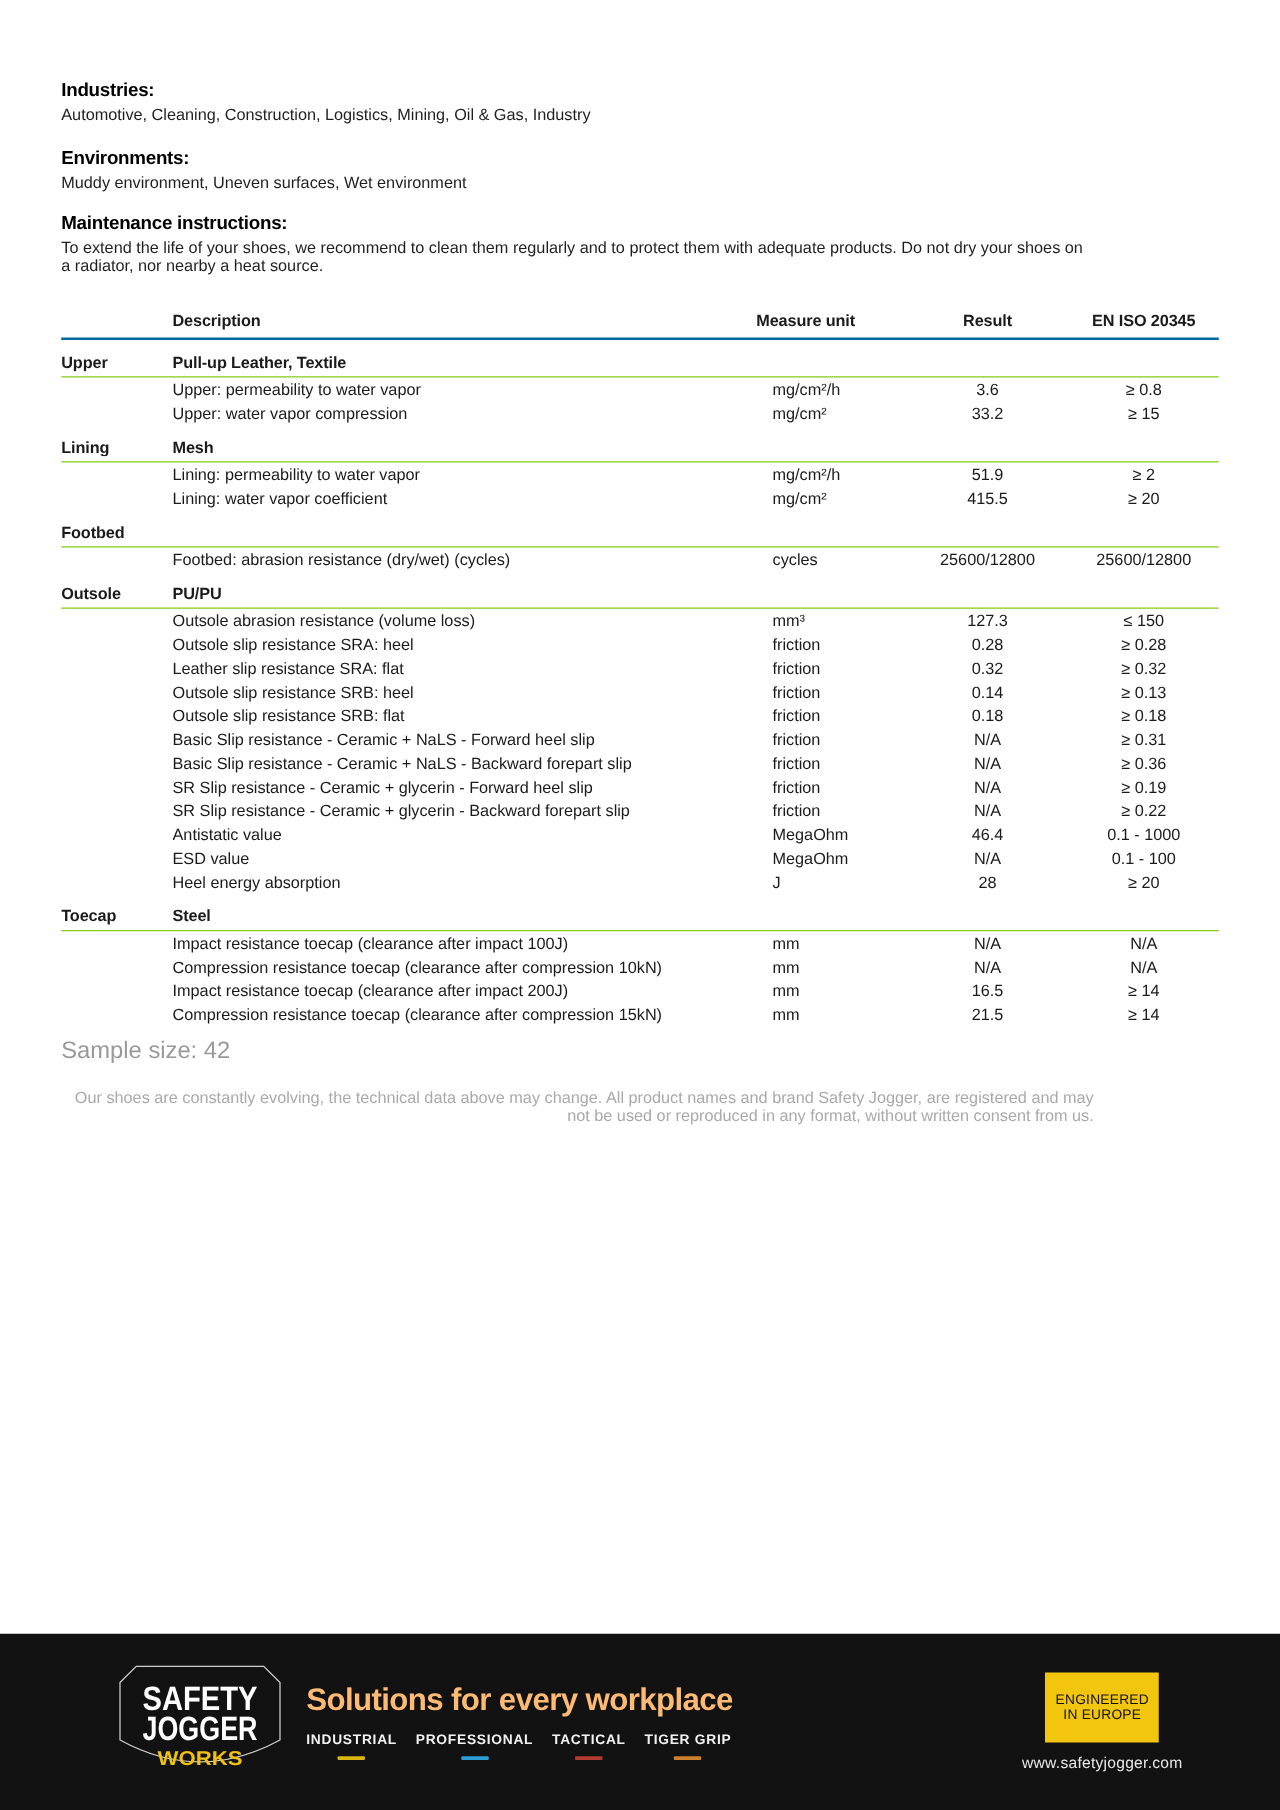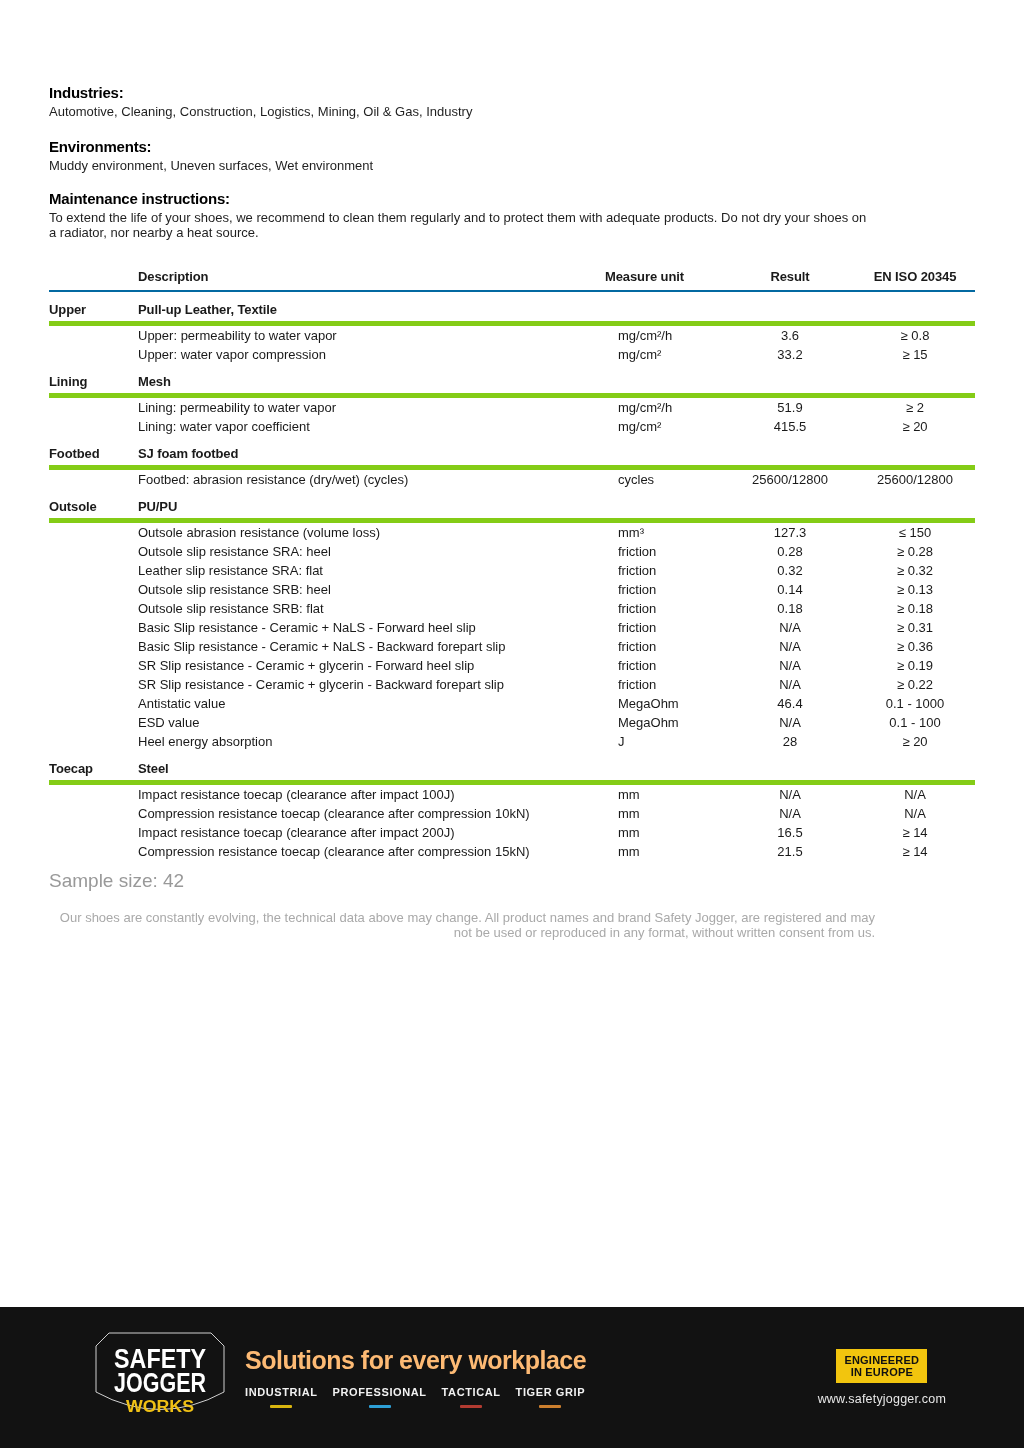--- a/index.html
+++ b/index.html
@@ -3,41 +3,41 @@
 <meta charset="utf-8">
 <style>
   * { box-sizing: border-box; margin: 0; padding: 0; }
   html, body { background: #ffffff; }
   body {
     width: 1024px; height: 1448px;
     position: relative; overflow: hidden;
     font-family: "Liberation Sans", sans-serif;
     color: #1a1a1a;
   }
-  .content { padding: 64px 49px 0 49px; width: 924px; margin-top: 20px; }
+  .content { padding: 64px 49px 0 49px; width: 924px; }
 
   h3.sec-heading {
     font-size: 15px; line-height: 17px; font-weight: bold;
     color: #000; letter-spacing: -0.2px;
   }
   p.sec-text { font-size: 13px; line-height: 15px; margin-top: 3px; color: #1f1f1f; }
   .mt19 { margin-top: 19px; }
   .mt17 { margin-top: 17px; }
   p.maint { max-width: 890px; }
 
   
   .spec-table { margin-top: 26px; width: 926px; font-size: 13px; }
   .trow { display: grid; grid-template-columns: 89px 1fr 120px 130px 120px; }
   .thead {
     font-weight: bold; padding-bottom: 6px; padding-top: 3px;
     border-bottom: 2px solid #0369a1; letter-spacing: -0.1px;
   }
   .trow.sec {
     padding-top: 10px; padding-bottom: 4px; line-height: 15px;
-    border-bottom: 5px solid #84cc16; font-weight: bold; letter-spacing: -0.1px;
+    border-bottom: 1px solid #84cc16; font-weight: bold; letter-spacing: -0.1px;
   }
   .trow.data { height: 19px; line-height: 19px; }
   .c { overflow: hidden; white-space: nowrap; }
   .c.unit { padding-left: 13px; }
   .c.unit-h { padding-left: 0; }
   .c.result, .c.eniso { text-align: center; }
 
   .sample-size { margin-top: 9px; font-size: 19px; color: #999999; }
   .disclaimer { margin-top: 18px; font-size: 13px; line-height: 15px; color: #a9a9a9; max-width: 926px; text-align: right; }
 
@@ -60,22 +60,22 @@
     color: #f2f2f2; font-size: 11px; font-weight: bold; letter-spacing: 0.6px;
     line-height: 12px; white-space: nowrap;
   }
   .cat-underline { width: 22px; height: 3px; margin-top: 7px; border-radius: 1px; }
 
   .footer-right {
     margin-left: auto; margin-right: 78px;
     display: flex; flex-direction: column; align-items: center; flex: none;
   }
   .eng-badge {
-    background: #f2c50e; color: #111; font-weight: bold; font-size: 11px;
-    line-height: 12px; text-align: center; padding: 5px 8px; letter-spacing: 0.2px;
+    background: #f2c50e; color: #111; font-weight: normal; font-size: 11px;
+    line-height: 12px; text-align: center; padding: 16px 8px; letter-spacing: 0.2px;
     white-space: nowrap;
   }
   .website { margin-top: 9px; color: #e8e8e8; font-size: 12.5px; letter-spacing: 0.2px; }
 </style>
 </head>
 <body>
 
 <div class="content">
 
   <h3 class="sec-heading">Industries:</h3>
@@ -133,21 +133,20 @@
         </div>
         <div class="trow data">
           <div class="c"></div>
           <div class="c desc">Lining: water vapor coefficient</div>
           <div class="c unit">mg/cm²</div>
           <div class="c result">415.5</div>
           <div class="c eniso">≥ 20</div>
         </div>
         <div class="trow sec">
           <div class="c">Footbed</div>
-          <div class="c desc">SJ foam footbed</div>
           <div class="c"></div>
           <div class="c"></div>
           <div class="c"></div>
         </div>
         <div class="trow data">
           <div class="c"></div>
           <div class="c desc">Footbed: abrasion resistance (dry/wet) (cycles)</div>
           <div class="c unit">cycles</div>
           <div class="c result">25600/12800</div>
           <div class="c eniso">25600/12800</div>

